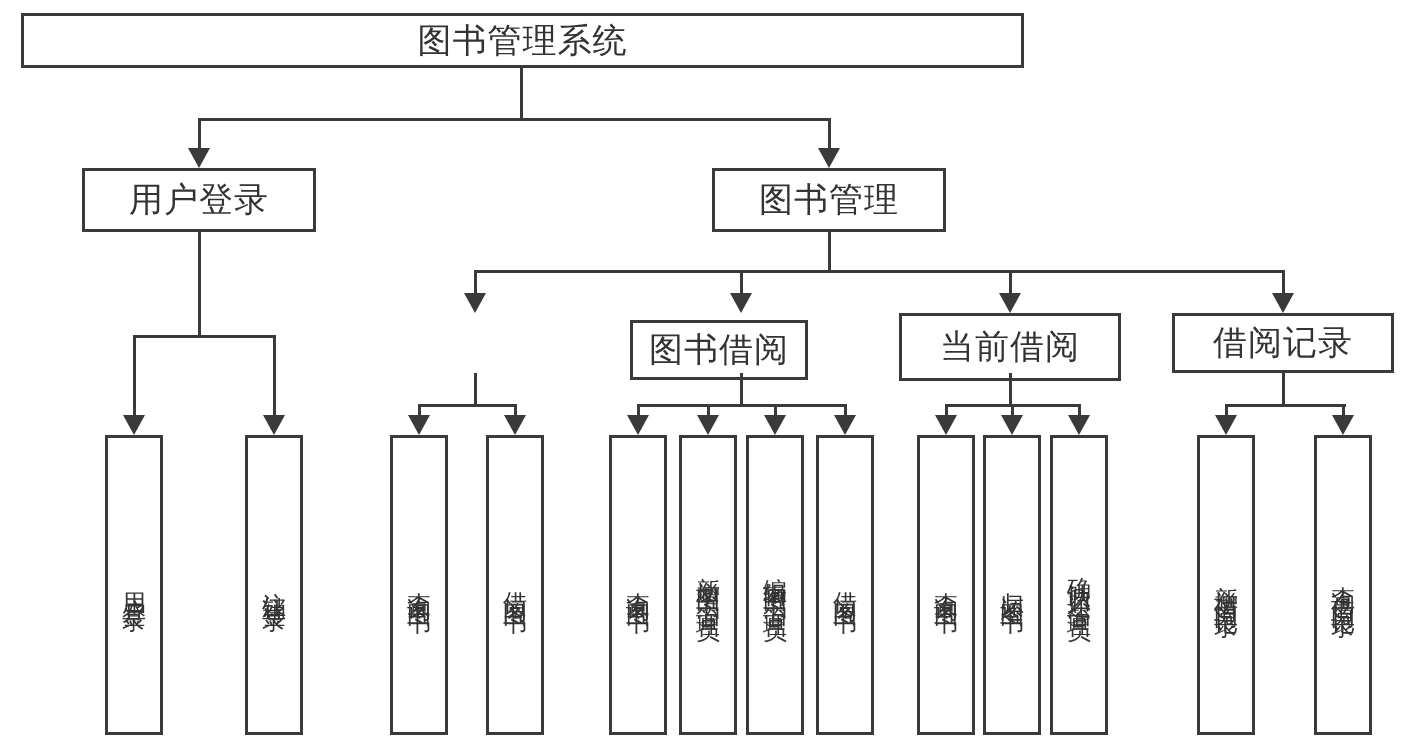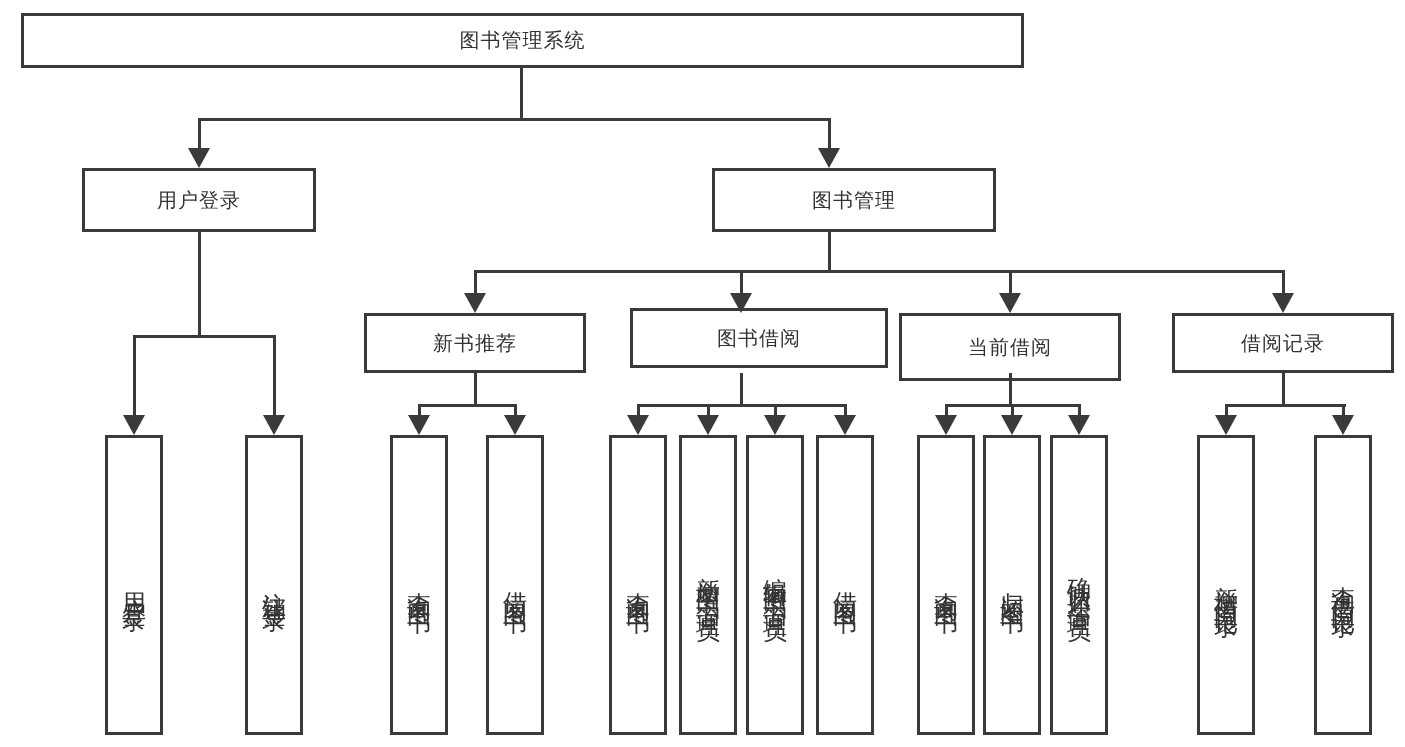--- a/index.html
+++ b/index.html
@@ -19,21 +19,21 @@
     overflow: hidden;
   }
   .node {
     position: absolute;
     box-sizing: border-box;
     border: 3px solid var(--line);
     background: var(--background);
     display: flex;
     align-items: center;
     justify-content: center;
-    font-size: 20px;
+    font-size: 34px;
     color: var(--text);
     letter-spacing: 1px;
   }
   .node.leaf { font-size: 24px; }
   .node.leaf .vtext {
     writing-mode: vertical-rl;
     text-orientation: mixed;
     letter-spacing: 6px;
     line-height: 1;
     white-space: nowrap;
@@ -63,29 +63,26 @@
 <div id="canvas">
 
   <div class="node" style="left:21px; top:13px; width:1003px; height:55px;">
     <span>图书管理系统</span>
   </div>
 
   <div class="node" style="left:82px; top:168px; width:234px; height:64px;">
     <span>用户登录</span>
   </div>
 
-  <div class="node" style="left:712px; top:168px; width:284px; height:64px;">
+  <div class="node" style="left:712px; top:168px; width:234px; height:64px;">
     <span>图书管理</span>
   </div>
 
-  <div class="node" style="left:364px; top:313px; width:222px; height:60px;">
-    <span>新书推荐</span>
-  </div>
-
-  <div class="node" style="left:630px; top:308px; width:258px; height:60px;">
+
+  <div class="node" style="left:630px; top:320px; width:178px; height:60px;">
     <span>图书借阅</span>
   </div>
 
   <div class="node" style="left:899px; top:313px; width:222px; height:68px;">
     <span>当前借阅</span>
   </div>
 
   <div class="node" style="left:1172px; top:313px; width:222px; height:60px;">
     <span>借阅记录</span>
   </div>

